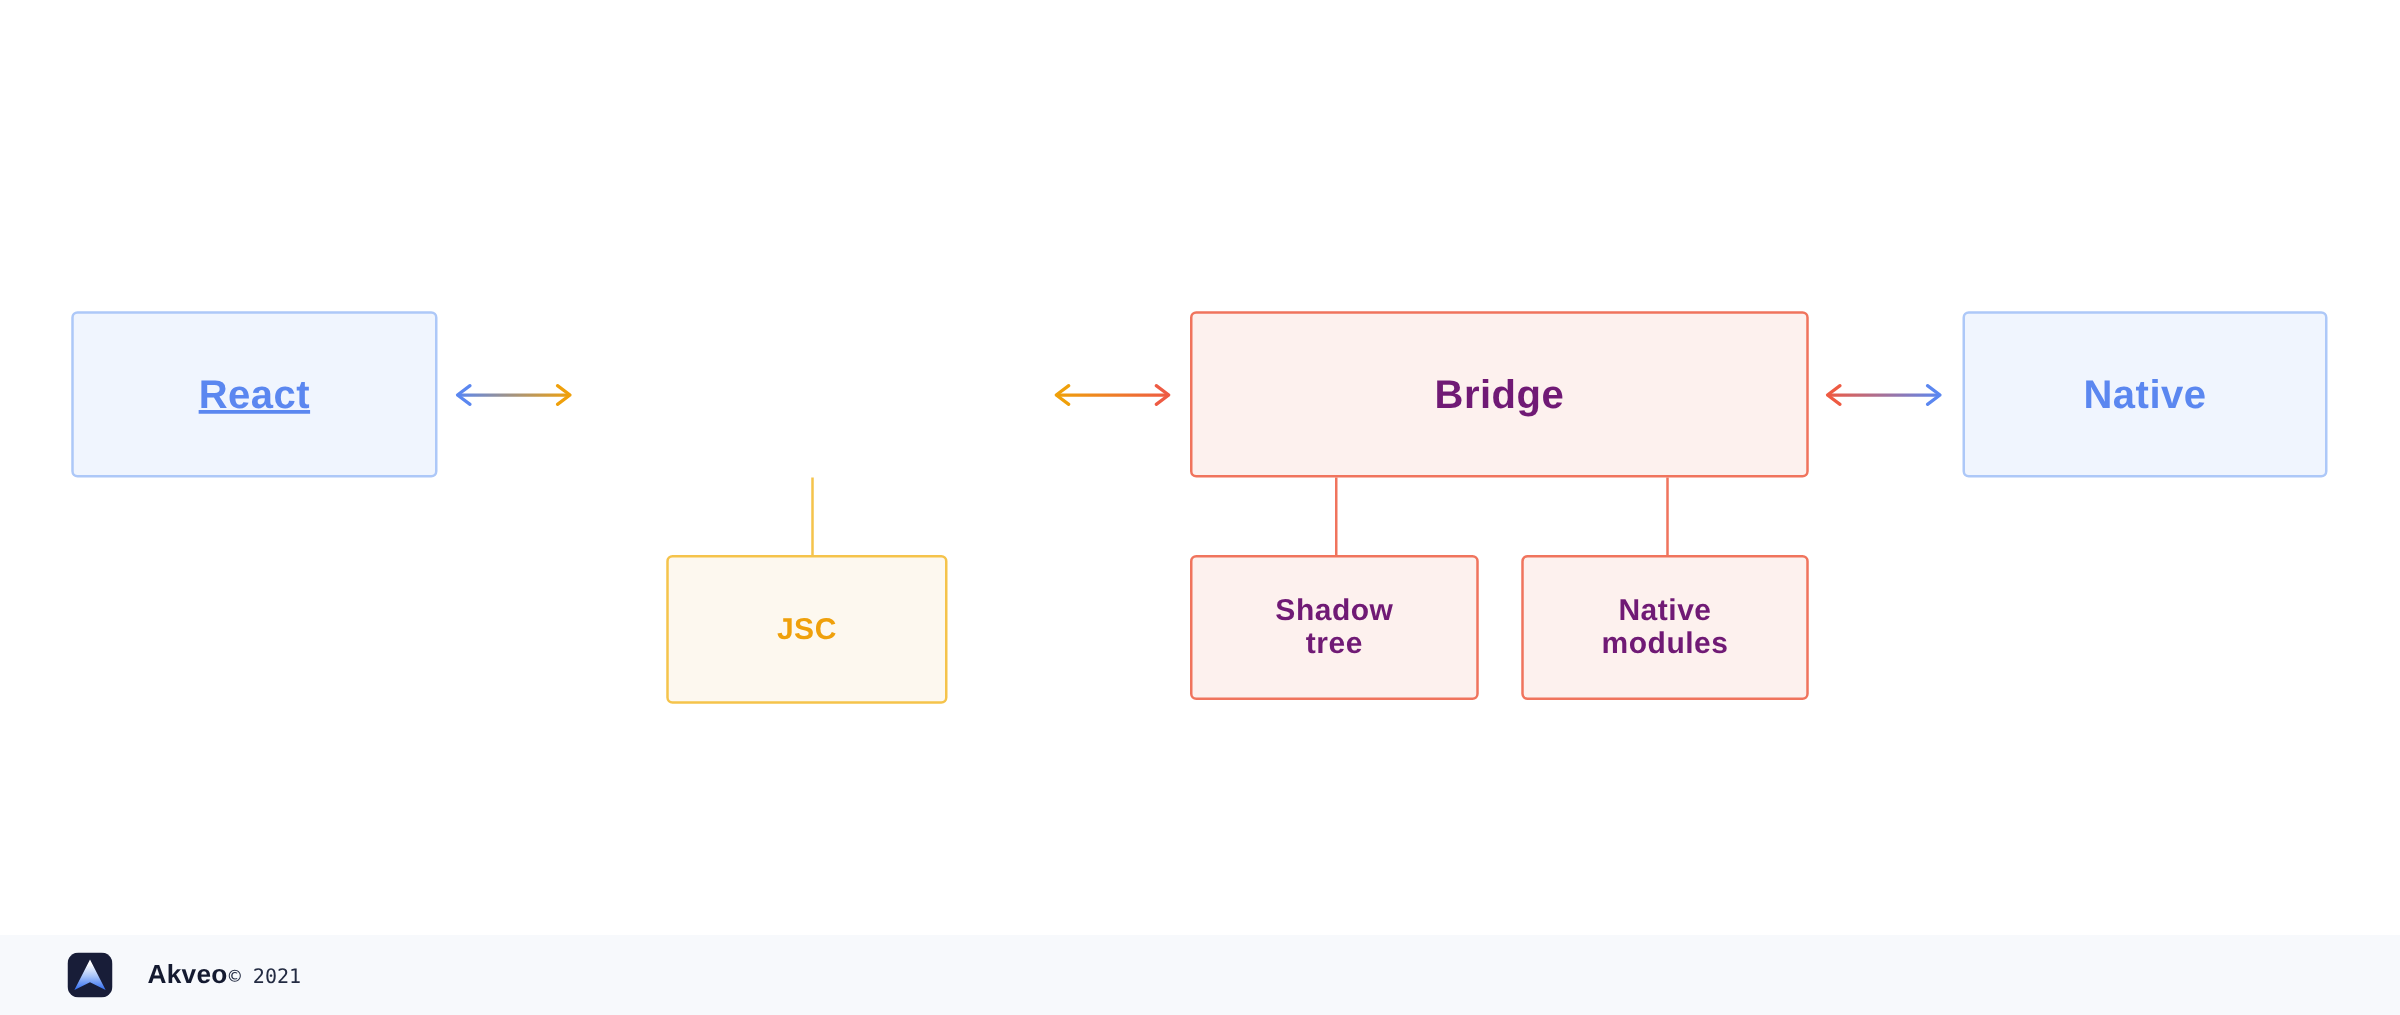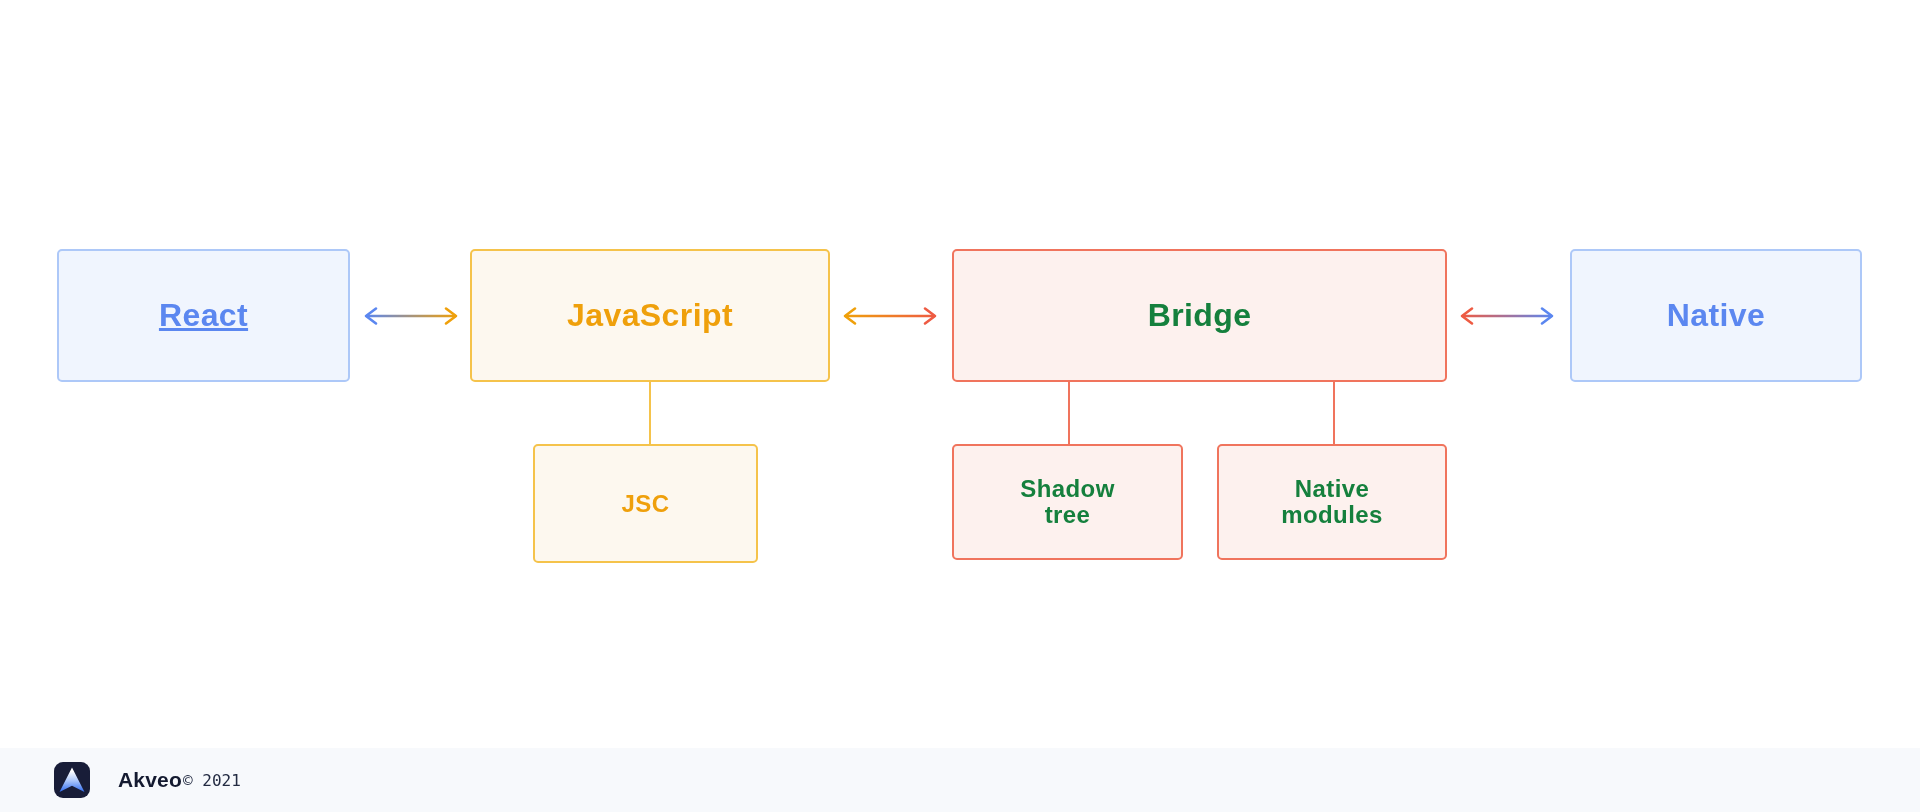--- a/index.html
+++ b/index.html
@@ -23,21 +23,21 @@
     align-items: center;
     justify-content: center;
     text-align: center;
     font-weight: bold;
     letter-spacing: 0.4px;
   }
   .node .label { white-space: pre-line; line-height: 1.08; }
 
   .t-blue   { background: #f0f5fe; border-color: #adc8f8; color: #5b87f0; }
   .t-orange { background: #fdf8ef; border-color: #f5c34b; color: #efa00b; }
-  .t-red    { background: #fdf1ee; border-color: #f0745d; color: #15803d; }
+  .t-red    { background: #fdf1ee; border-color: #f0745d; color: #701a75; }
 
   .lvl-1 { font-size: 32px; }
   .lvl-2 { font-size: 24px; }
 
   .node-react      { left: 57px;   top: 249px; width: 293px; height: 133px; text-decoration: underline; }
   .node-javascript { left: 470px;  top: 249px; width: 360px; height: 133px; }
   .node-bridge     { left: 952px;  top: 249px; width: 495px; height: 133px; }
   .node-native     { left: 1570px; top: 249px; width: 292px; height: 133px; }
   .node-jsc        { left: 533px;  top: 444px; width: 225px; height: 119px; }
   .node-shadow     { left: 952px;  top: 444px; width: 231px; height: 116px; }
@@ -97,23 +97,20 @@
 </style>
 </head>
 <body>
 
 <div class="page">
 
   <div class="node t-blue lvl-1 node-react">
     <span class="label">React</span>
   </div>
 
-  <div class="node t-orange lvl-1 node-javascript">
-    <span class="label">JavaScript</span>
-  </div>
 
   <div class="node t-red lvl-1 node-bridge">
     <span class="label">Bridge</span>
   </div>
 
   <div class="node t-blue lvl-1 node-native">
     <span class="label">Native</span>
   </div>
 
   <div class="node t-orange lvl-2 node-jsc">

